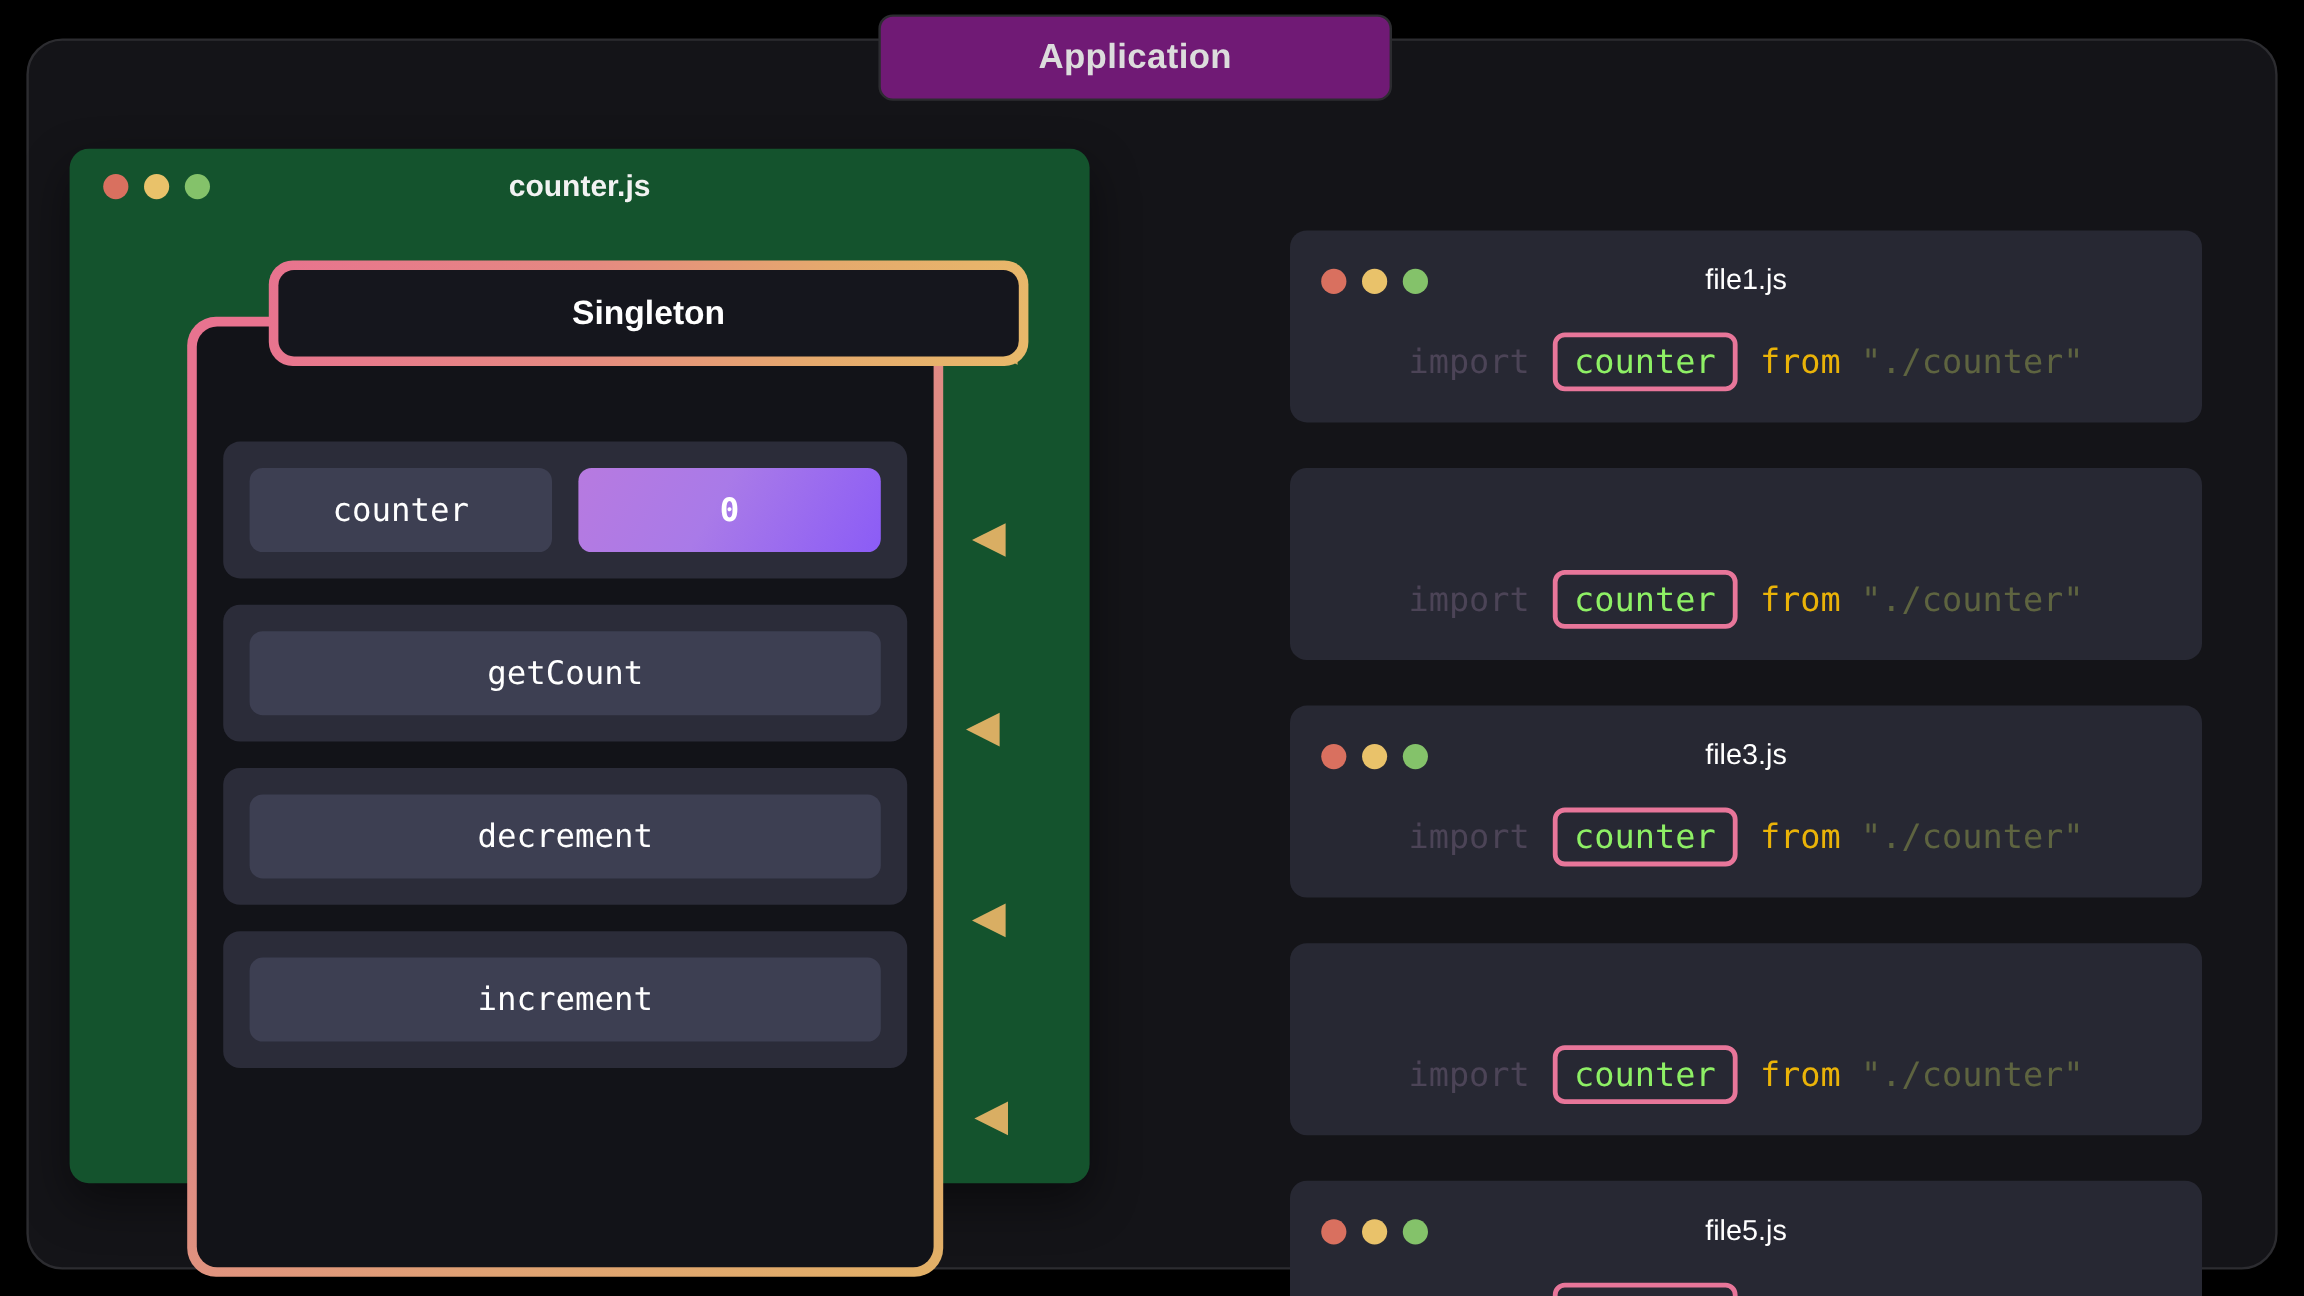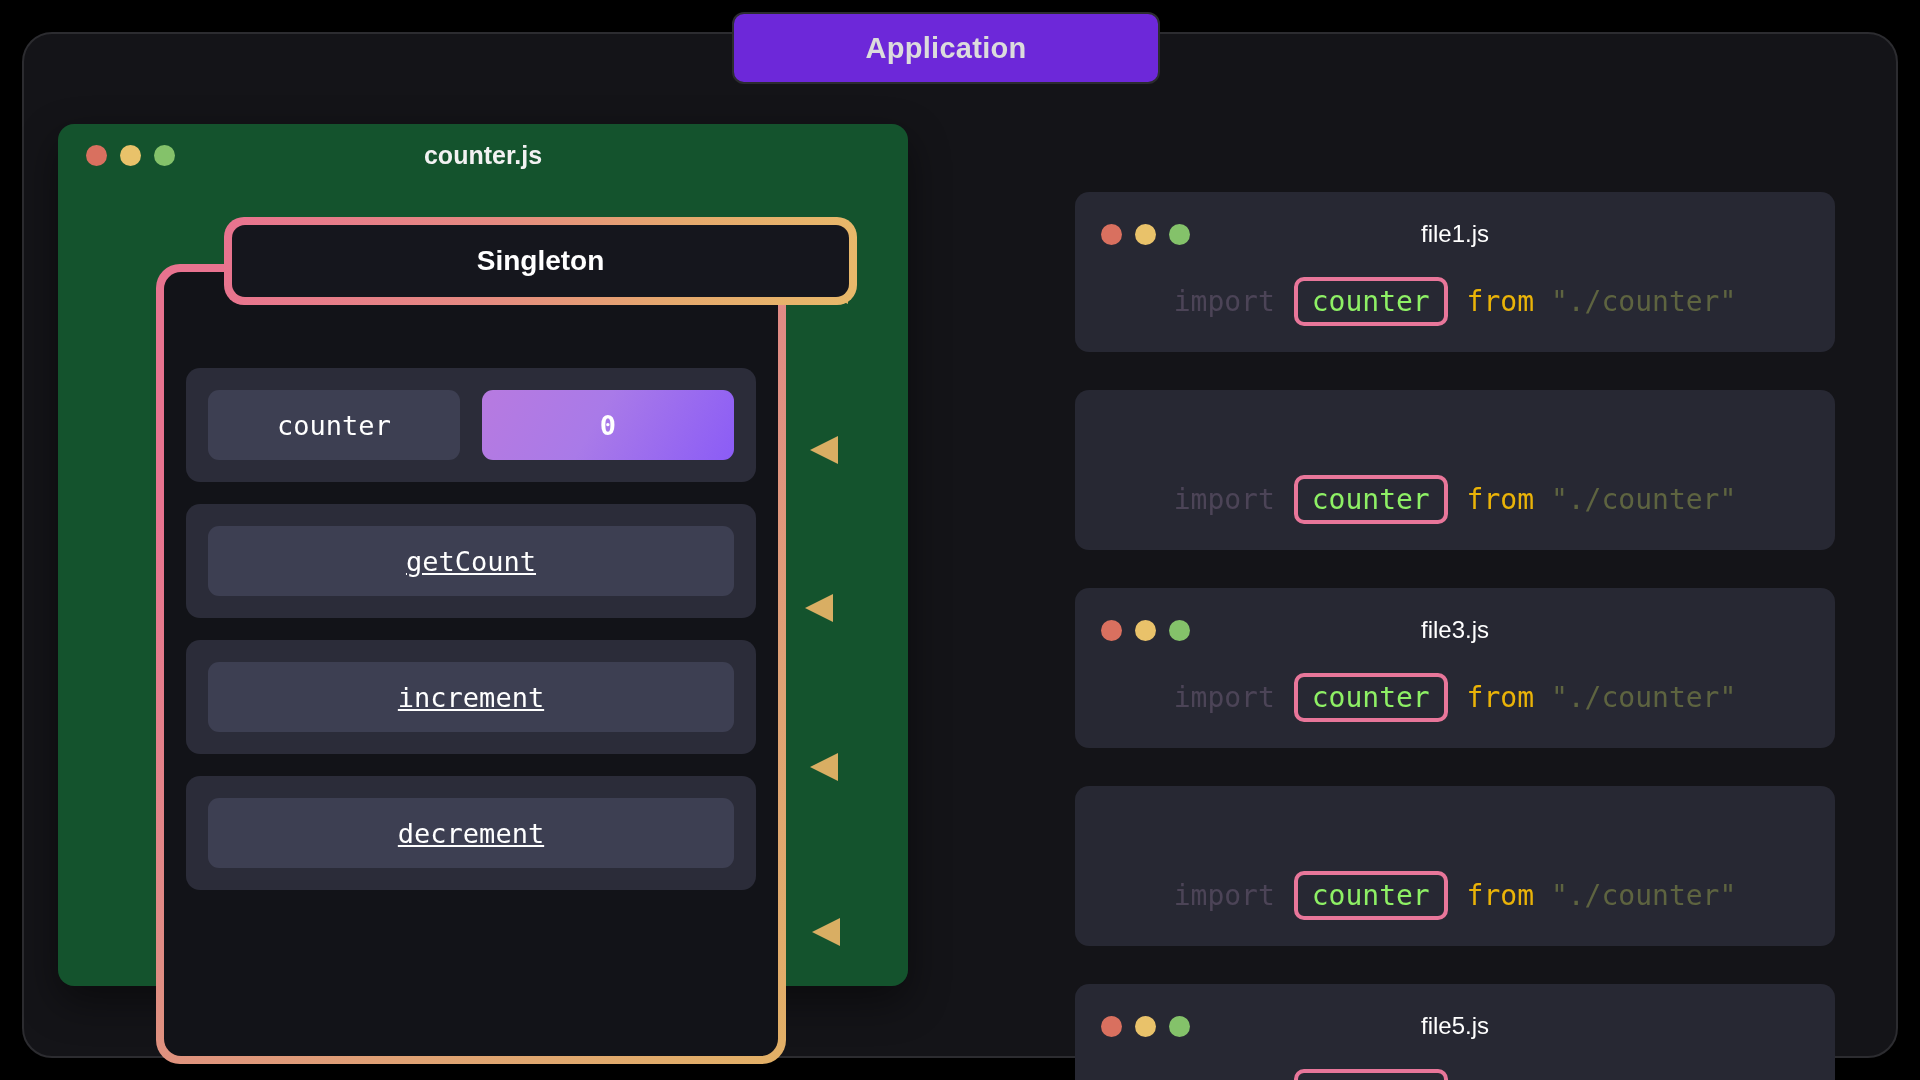--- a/index.html
+++ b/index.html
@@ -30,21 +30,21 @@
     border: 2px solid #2c2c30;
     border-radius: 30px;
   }
 
   .app-label {
     position: absolute;
     left: 732px;
     top: 12px;
     width: 428px;
     height: 72px;
-    background: #6d28d9;
+    background: #701a75;
     border: 2px solid #2c2c30;
     border-radius: 12px;
     display: flex;
     align-items: center;
     justify-content: center;
     z-index: 30;
   }
   .app-label-text {
     color: #dcdcdc;
     font-size: 29px;
@@ -155,21 +155,21 @@
     align-items: center;
     justify-content: center;
     color: #ffffff;
     font-family: "DejaVu Sans Mono", "Liberation Mono", monospace;
     font-size: 27px;
   }
   .chip.value {
     background: linear-gradient(120deg, #b77ae0 0%, #a97ae8 45%, #8b5cf6 100%);
     font-weight: 600;
   }
-  .chip.method { font-size: 27px; text-decoration: underline; }
+  .chip.method { font-size: 27px; }
 
   
   .files {
     position: absolute;
     left: 1075px;
     top: 192px;
     width: 760px;
     display: flex;
     flex-direction: column;
     gap: 38px;
@@ -259,25 +259,25 @@
         <div class="member-row">
           <div class="chip">counter</div>
           <div class="chip value">0</div>
         </div>
 
         <div class="member-row">
           <div class="chip method">getCount</div>
         </div>
 
         <div class="member-row">
+          <div class="chip method">decrement</div>
+        </div>
+
+        <div class="member-row">
           <div class="chip method">increment</div>
-        </div>
-
-        <div class="member-row">
-          <div class="chip method">decrement</div>
         </div>
 
       </div>
     </div>
 
     <div class="singleton-wrap">
       <div class="singleton-inner">
         <span class="singleton-text">Singleton</span>
       </div>
     </div>

